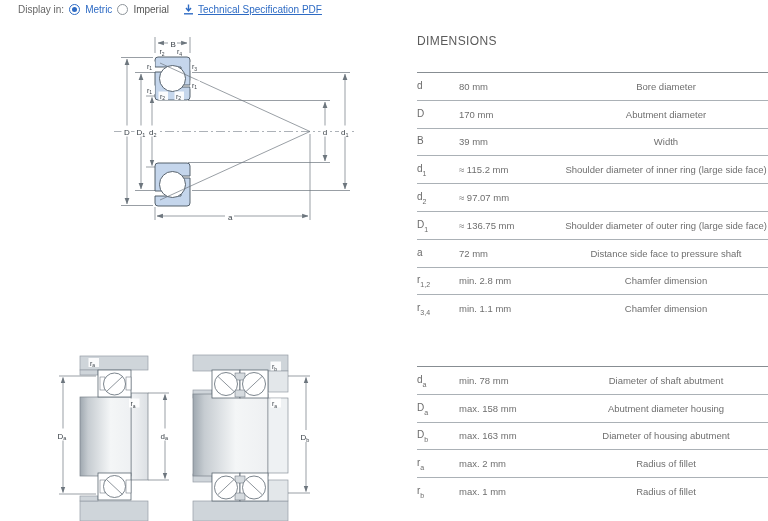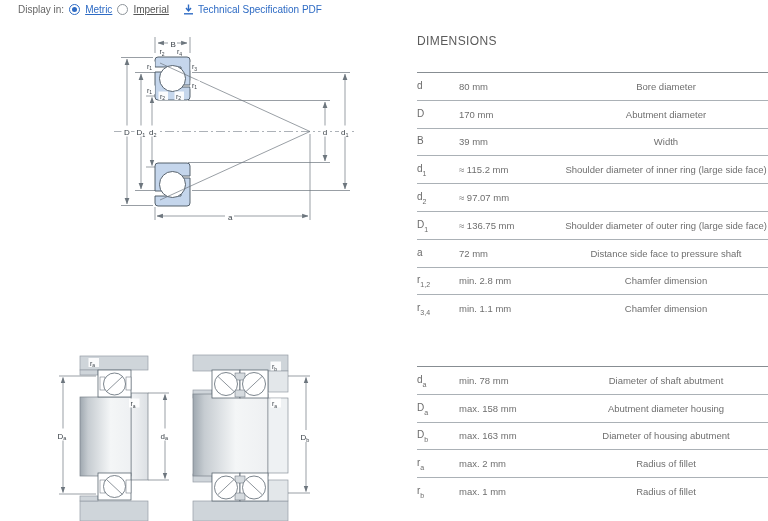--- a/index.html
+++ b/index.html
@@ -8,25 +8,25 @@
     background:#ffffff;font-family:"Liberation Sans",sans-serif;
     -webkit-font-smoothing:antialiased;
   }
   
   .topbar{position:absolute;left:16px;top:0;width:768px;height:22px;font-size:10px;color:#666;}
   .topbar .row{position:absolute;left:2px;top:4px;display:flex;align-items:center;gap:5px;}
   .radio{width:11px;height:11px;border-radius:50%;border:1px solid #8e959b;background:#fff;
          display:inline-flex;align-items:center;justify-content:center;box-sizing:border-box;cursor:pointer;}
   .radio.checked{border-color:#2e6bc4;}
   .radio .dot{width:5px;height:5px;border-radius:50%;background:#2e6bc4;}
-  .rlabel{color:#555;text-decoration:underline;}
+  .rlabel{color:#555;}
   .rlabel.sel{color:#2e6bc4;}
   .pdf-link{position:absolute;left:167px;top:4px;display:flex;align-items:center;gap:4px;
             color:#2e6bc4;font-size:10px;text-decoration:none;cursor:pointer;}
-  .pdf-link .txt{text-align:right;}
+  .pdf-link .txt{text-decoration:underline;text-align:right;}
   
   .dtable{position:absolute;left:401px;width:370px;margin-left:16px;}
   .dtable.dim{top:34px;}
   .dtable.abut{top:352px;}
   .ttitle{font-size:12px;color:#5a5a5a;letter-spacing:.4px;margin:0 0 0 0;height:22px;}
   .dtable.dim .rows{margin-top:16px;}
   .dtable.abut .rows{margin-top:14px;}
   .rows{border-top:1px solid #878d92;}
   .trow{display:flex;align-items:center;height:26.8px;font-size:9.5px;color:#6f6f6f;}
   .trow + .trow{border-top:1px solid #abb1b6;}

